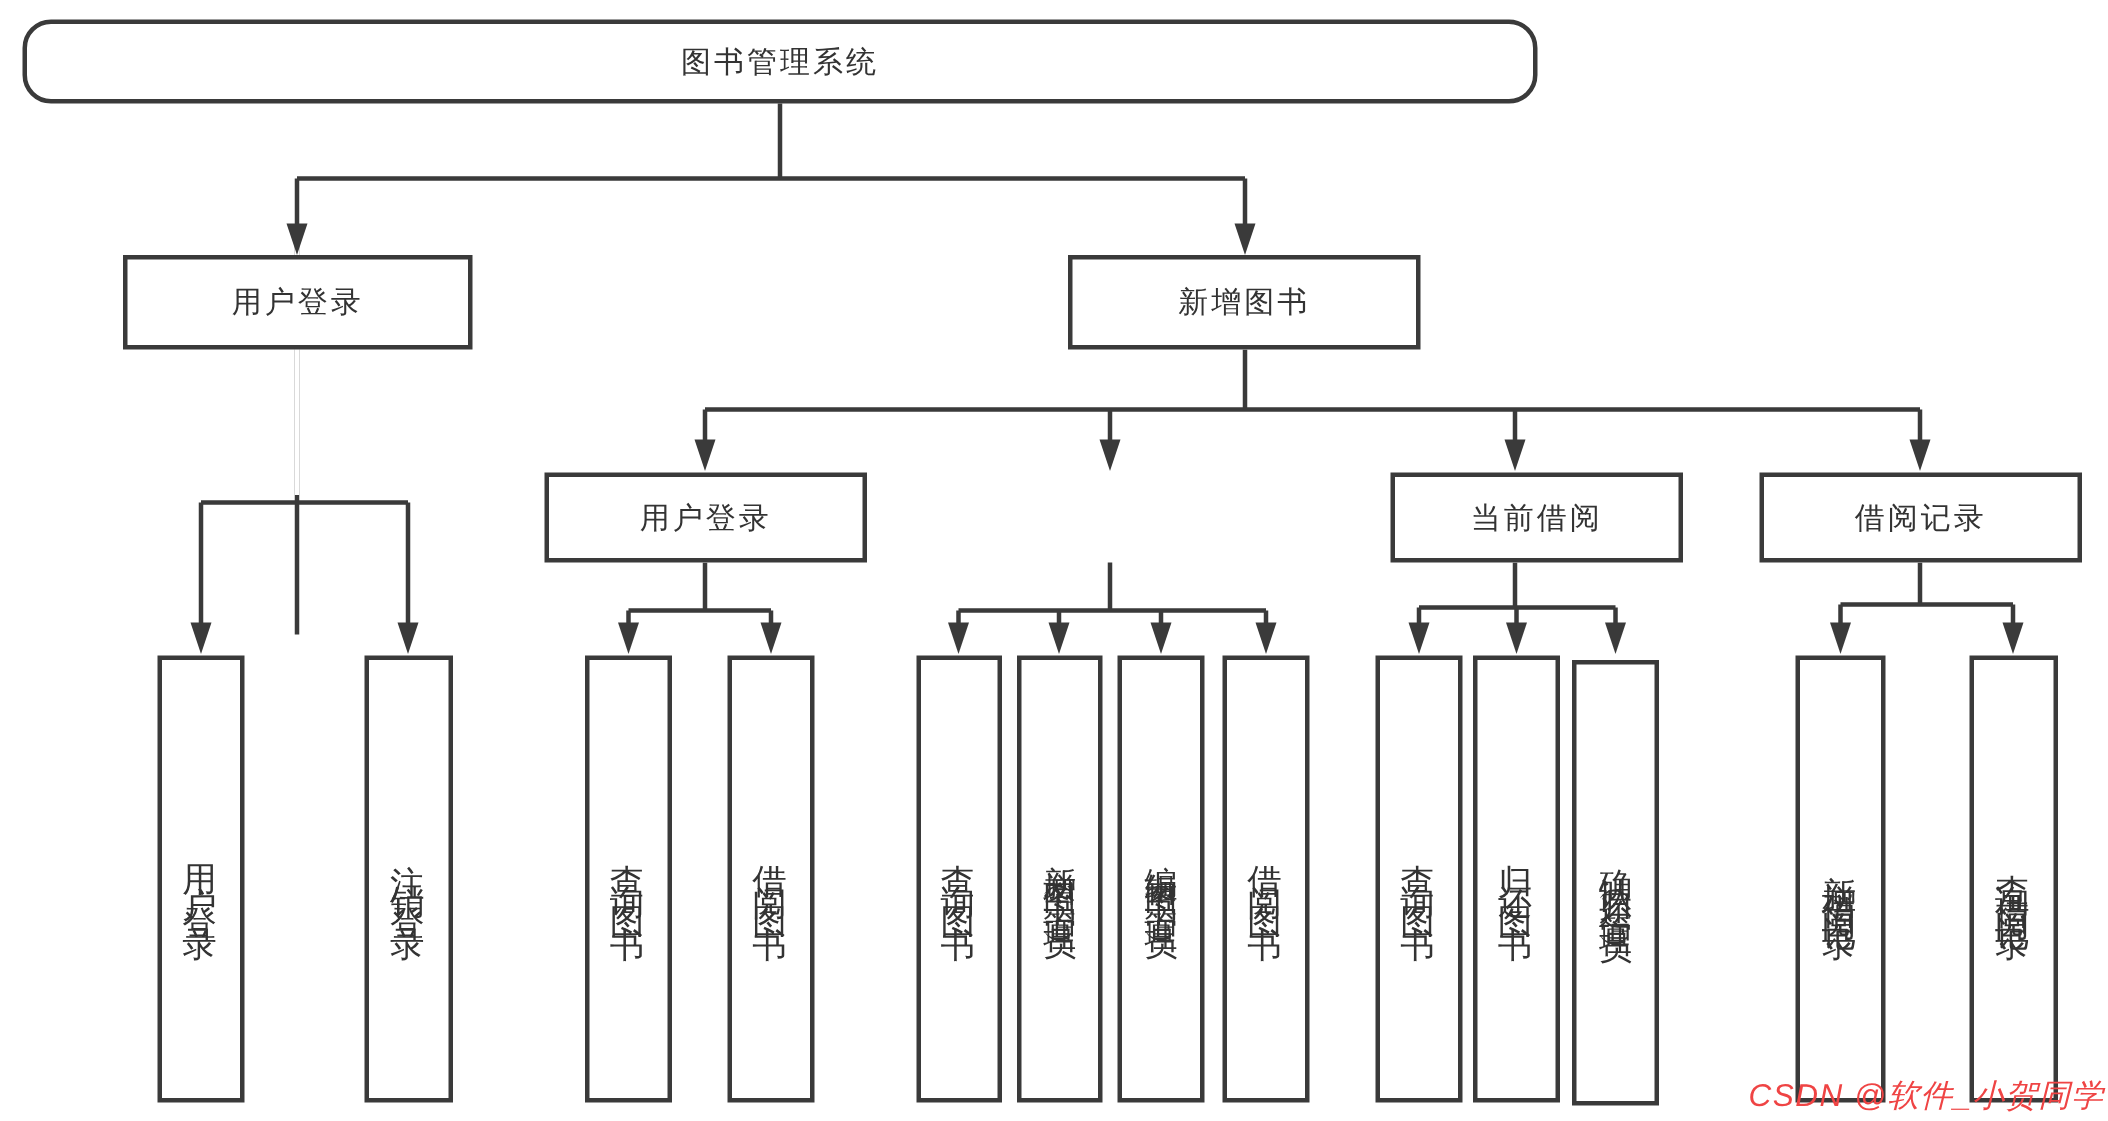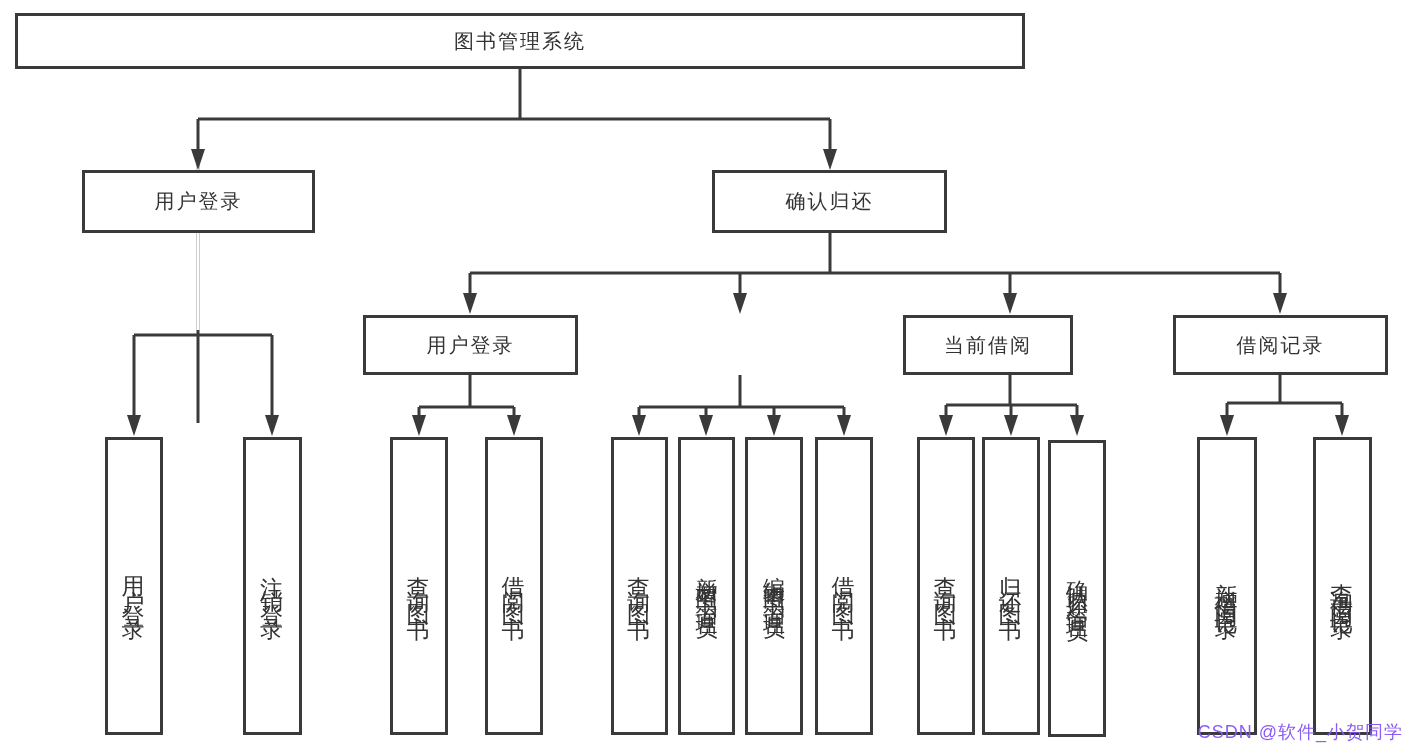--- a/index.html
+++ b/index.html
@@ -39,25 +39,26 @@
     color: #333333;
     white-space: nowrap;
   }
   .len4 { font-size: 23px; letter-spacing: 14px; }
   .len6 { font-size: 23px; letter-spacing: 7px; }
   .len9 { font-size: 22px; letter-spacing: 6px; }
   .watermark {
     position: absolute;
     right: 2px;
     bottom: 3px;
-    font-size: 18px;
-    color: #8b5cf6;
+    font-size: 21px;
+    color: #ef4444;
     letter-spacing: 1px;
     z-index: 3;
     white-space: nowrap;
+    font-style: italic;
   }
 </style>
 </head>
 <body>
 
 <div class="canvas">
 
   <svg class="wires" viewBox="0 0 1405 747" aria-hidden="true">
     <path fill="none" stroke="#3a3a3a" stroke-width="3" d="
       M520 69 V119 M198 119 H830 M198 119 V423 M830 119 V158
@@ -84,35 +85,35 @@
       <polygon points="767,415 781,415 774,436"></polygon>
       <polygon points="837,415 851,415 844,436"></polygon>
       <polygon points="939,415 953,415 946,436"></polygon>
       <polygon points="1004,415 1018,415 1011,436"></polygon>
       <polygon points="1070,415 1084,415 1077,436"></polygon>
       <polygon points="1220,415 1234,415 1227,436"></polygon>
       <polygon points="1335,415 1349,415 1342,436"></polygon>
     </g>
   </svg>
 
-  <div class="box" style="left:15px; top:13px; width:1010px; height:56px;">
+  <div class="box" style="left:15px; top:13px; width:1010px; height:56px;border-radius:19px;">
     <span class="hlabel">图书管理系统</span>
   </div>
 
   <div class="box" style="left:82px; top:170px; width:233px; height:63px;">
     <span class="hlabel">用户登录</span>
   </div>
   <div class="box" style="left:712px; top:170px; width:235px; height:63px;">
-    <span class="hlabel">确认归还</span>
+    <span class="hlabel">新增图书</span>
   </div>
 
   <div class="box" style="left:363px; top:315px; width:215px; height:60px;">
     <span class="hlabel">用户登录</span>
   </div>
-  <div class="box" style="left:903px; top:315px; width:170px; height:60px;">
+  <div class="box" style="left:927px; top:315px; width:195px; height:60px;">
     <span class="hlabel">当前借阅</span>
   </div>
   <div class="box" style="left:1173px; top:315px; width:215px; height:60px;">
     <span class="hlabel">借阅记录</span>
   </div>
 
   <div class="box" style="left:105px; top:437px; width:58px; height:298px;">
     <span class="vtext len4">用户登录</span>
   </div>
   <div class="box" style="left:243px; top:437px; width:59px; height:298px;">

